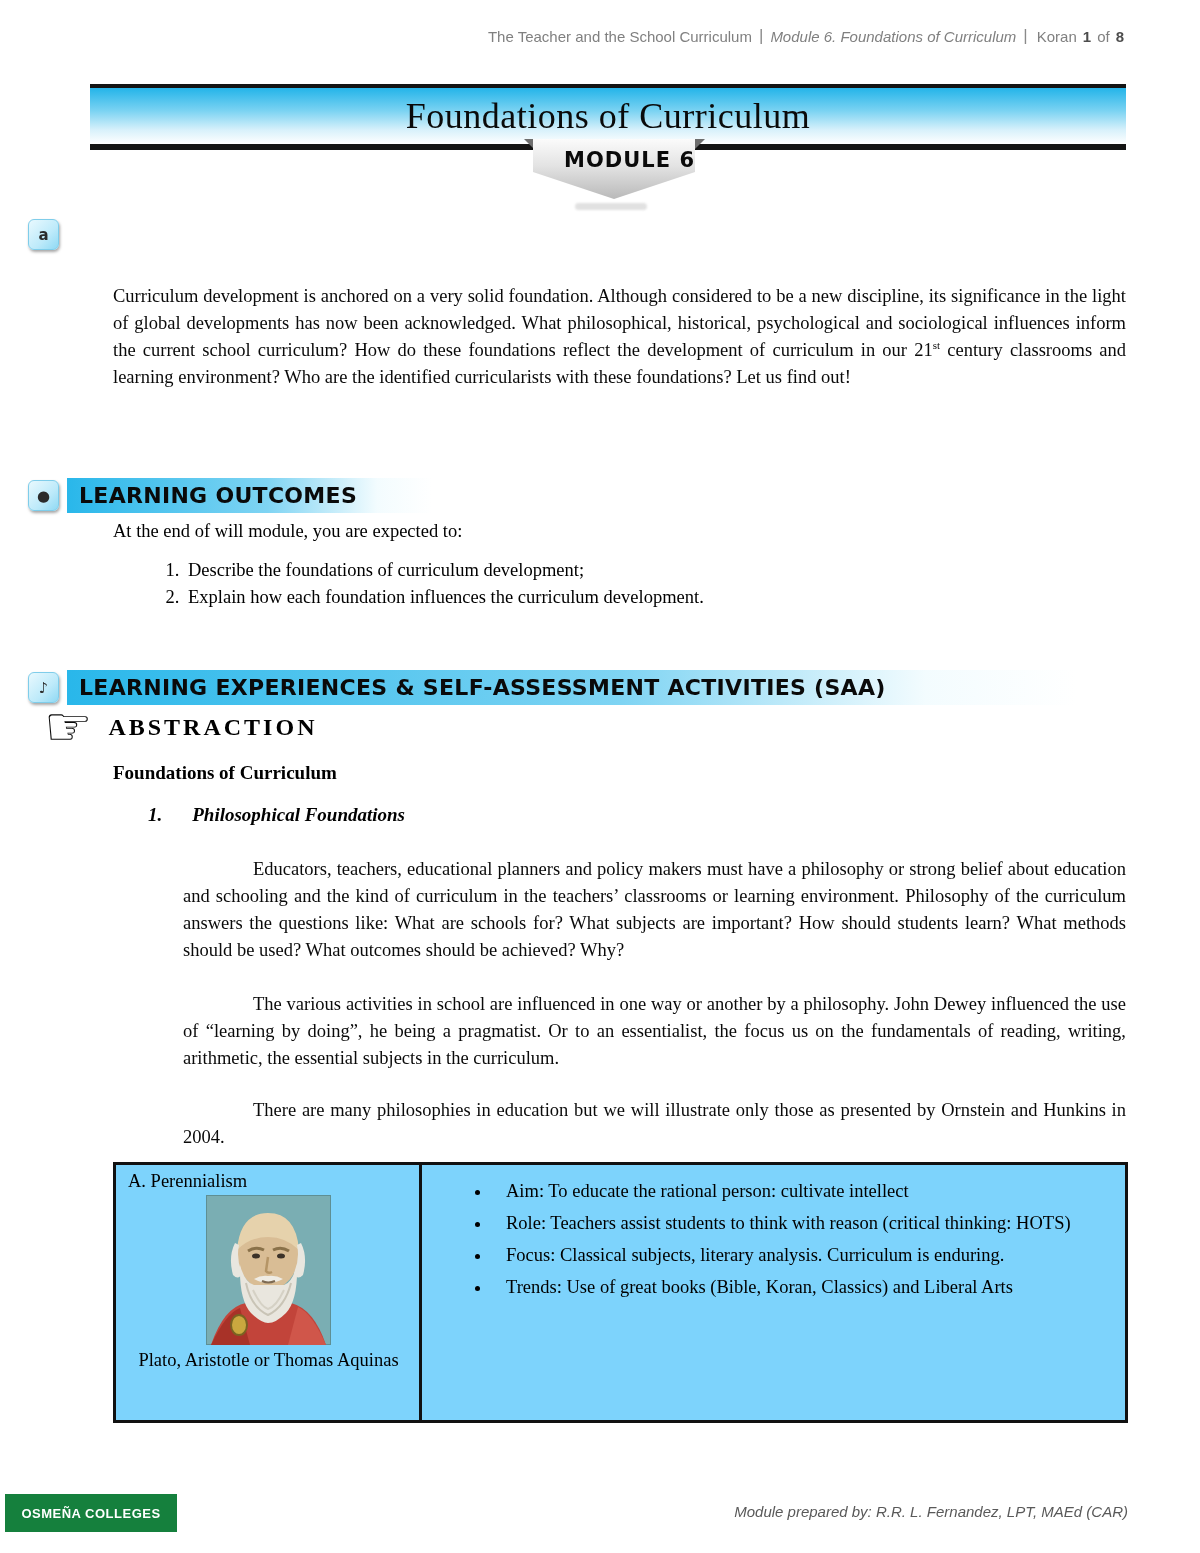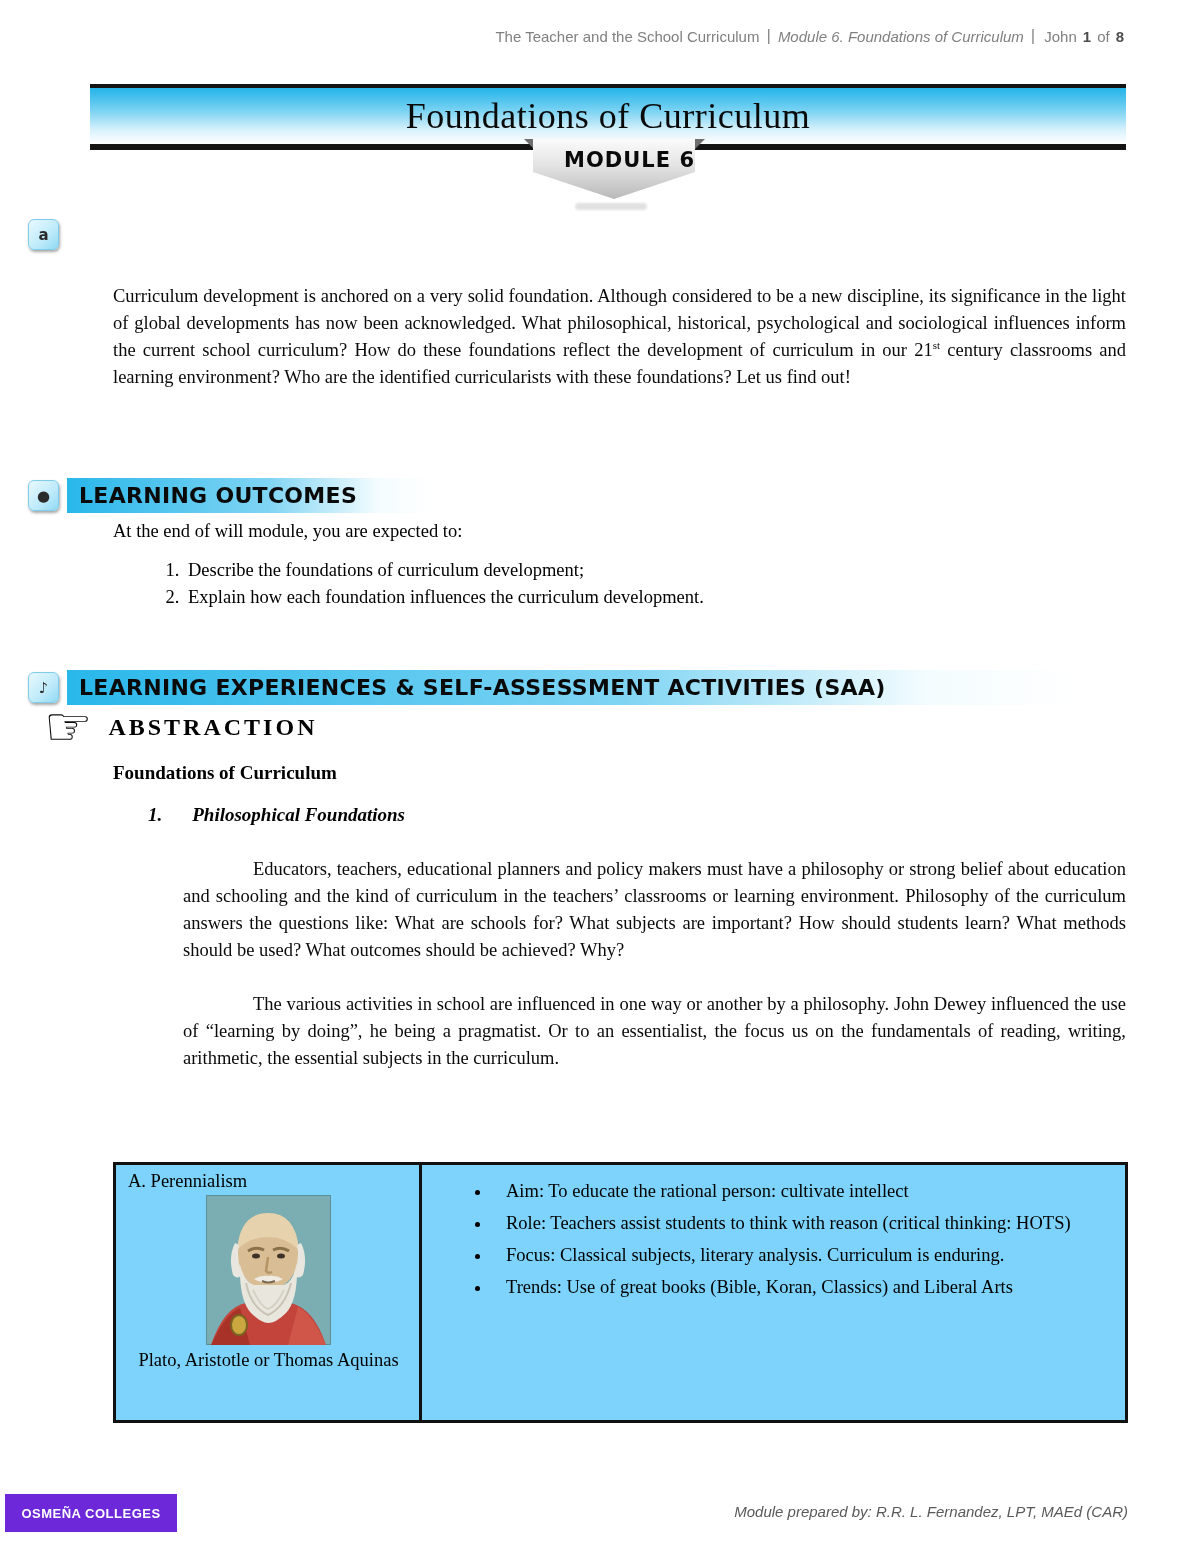--- a/index.html
+++ b/index.html
@@ -112,41 +112,41 @@
   .pt-right { flex:1; padding:13px 16px 10px 44px; }
   .pt-right ul { margin:0; padding-left:26px; }
   .pt-right li {
     font-size:18.5px; line-height:27px; text-align:justify;
     padding-left:14px; margin-bottom:5px;
   }
 
   
   .footer-org {
     position:absolute; left:5px; top:1494px; width:172px; height:38px;
-    background:#6d28d9; color:#ffffff;
+    background:#15803d; color:#ffffff;
     font-family:"Liberation Sans", sans-serif; font-size:13px; font-weight:700;
     letter-spacing:0.5px; display:flex; align-items:center; justify-content:center;
   }
   .footer-note {
     position:absolute; right:72px; top:1503px;
     font-family:"Liberation Sans", sans-serif; font-style:italic;
     font-size:15px; color:#595959;
   }
 </style>
 </head>
 <body>
 
 <div class="page">
 
   <div class="page-header">
     <span>The Teacher and the School Curriculum</span>
     <span class="sep">|</span>
     <span class="module-ital">Module 6. Foundations of Curriculum</span>
     <span class="sep">|</span>
-    <span class="pg-word">John</span>
+    <span class="pg-word">Koran</span>
     <span class="pg-strong">1</span>
     <span class="pg-word">of</span>
     <span class="pg-strong">8</span>
   </div>
 
   <div class="title-banner">
     <div class="rule-top"></div>
     <div class="banner-band">
       <span class="banner-title">Foundations of Curriculum</span>
     </div>
@@ -191,20 +191,21 @@
   </div>
 
   <div class="content-title">Foundations of Curriculum</div>
 
   <div class="phil-heading">
     <span class="num">1.</span><span>Philosophical Foundations</span>
   </div>
 
   <p class="body-par saa-par saa-p1">Educators, teachers, educational planners and policy makers must have a philosophy or strong belief about education and schooling and the kind of curriculum in the teachers’ classrooms or learning environment. Philosophy of the curriculum answers the questions like: What are schools for? What subjects are important? How should students learn? What methods should be used? What outcomes should be achieved? Why?</p>
   <p class="body-par saa-par saa-p2">The various activities in school are influenced in one way or another by a philosophy. John Dewey influenced the use of “learning by doing”, he being a pragmatist. Or to an essentialist, the focus us on the fundamentals of reading, writing, arithmetic, the essential subjects in the curriculum.</p>
+  <p class="body-par saa-par saa-p3">There are many philosophies in education but we will illustrate only those as presented by Ornstein and Hunkins in 2004.</p>
 
   <div class="phil-table">
     <div class="pt-left">
       <div class="pt-title">A. Perennialism</div>
       <div class="pt-img-wrap">
         <svg width="125" height="150" viewBox="0 0 125 150">
           <rect x="0" y="0" width="125" height="150" fill="#7aaeb3"></rect>
           <rect x="0" y="0" width="125" height="150" fill="none" stroke="#5e8f94" stroke-width="2"></rect>
 
           <path d="M5 150 Q18 112 40 108 L85 108 Q108 114 120 150 Z" fill="#c2443a"></path>

